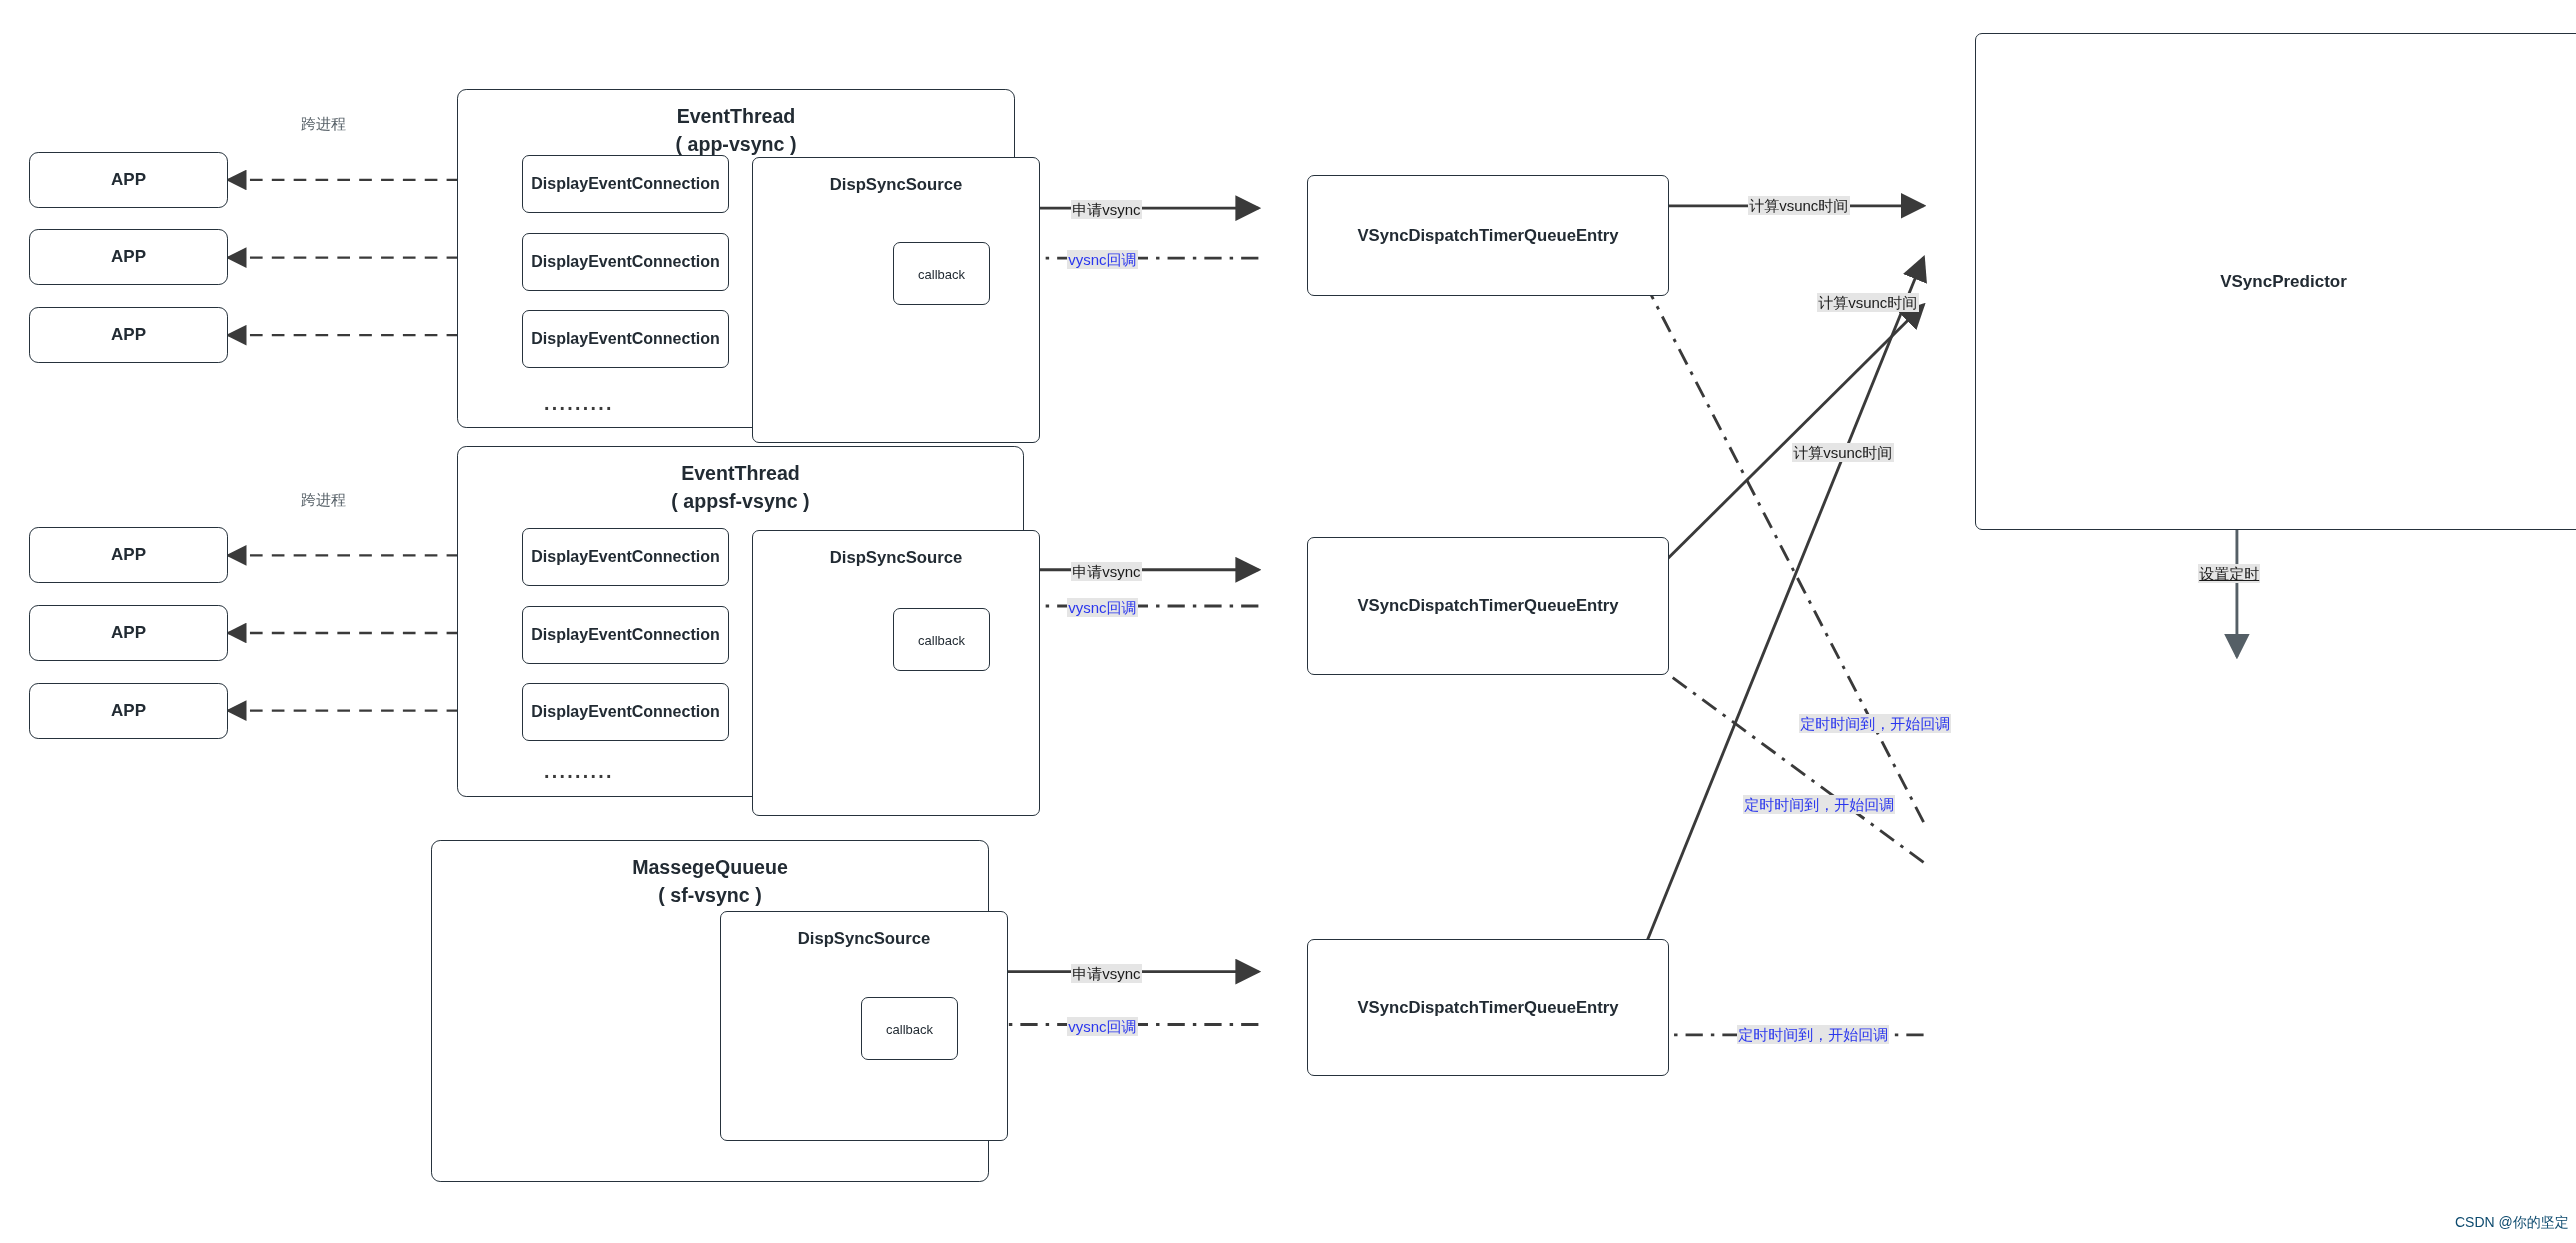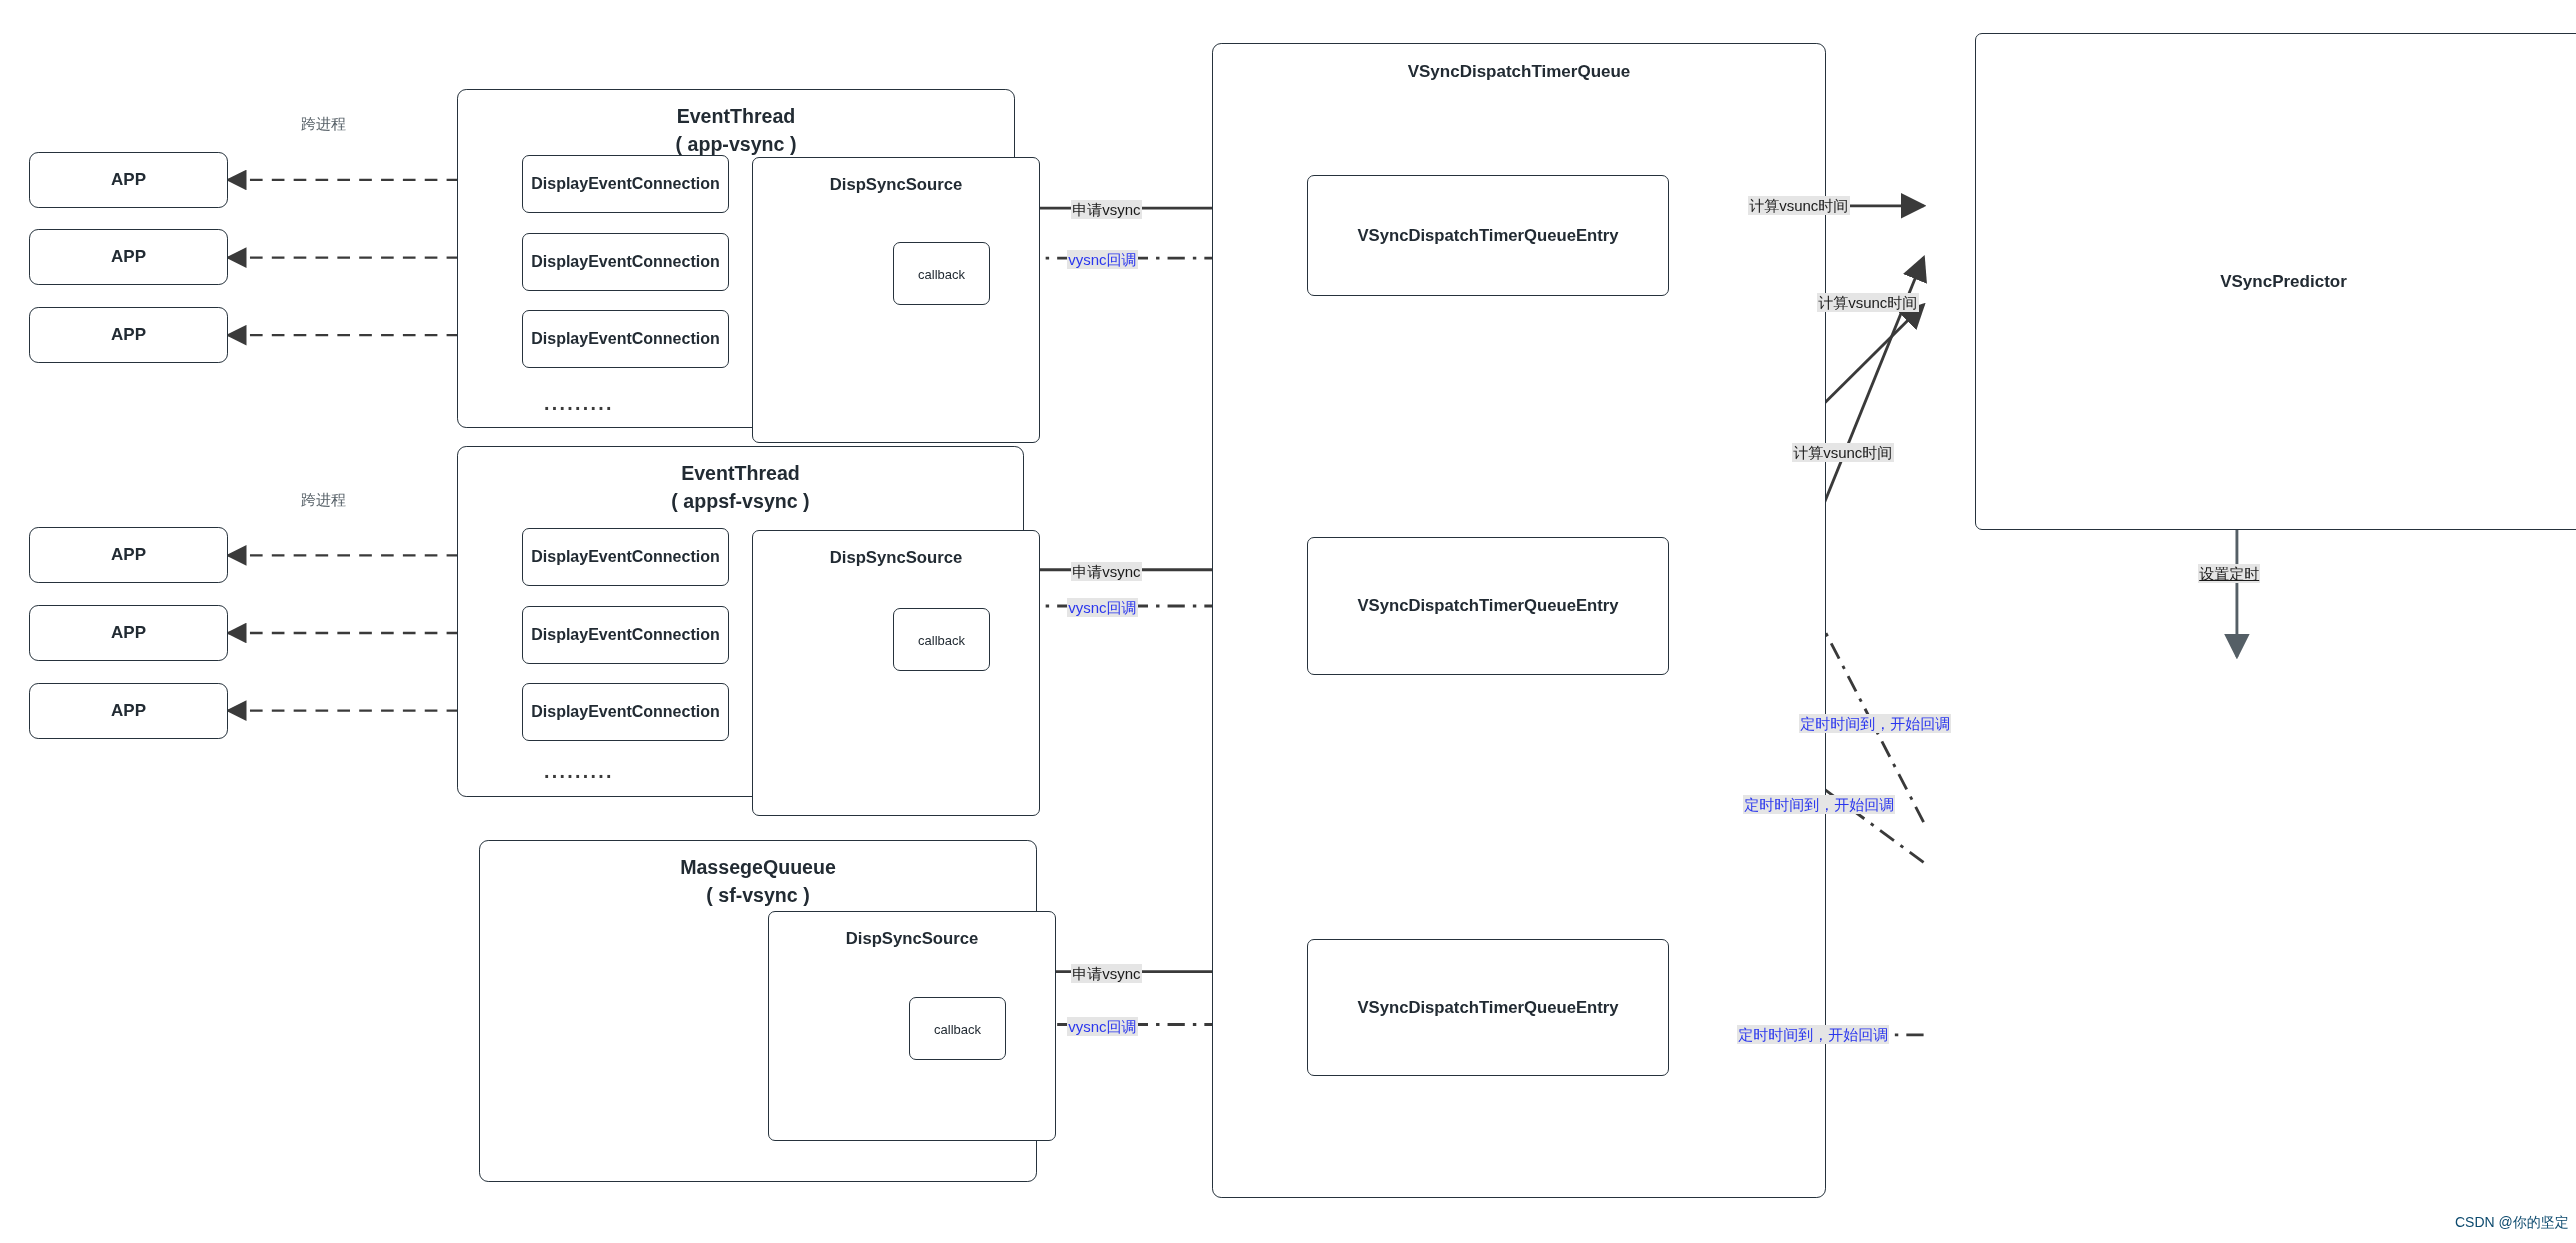--- a/index.html
+++ b/index.html
@@ -160,36 +160,33 @@
     <div class="dots" style="left:86px;top:315px;">.........</div>
 
     <div class="box round-sm" style="left:250px;top:83px;width:288px;height:286px;">
       <div class="ttl dss-ttl" style="top:17px;">DispSyncSource</div>
       <div class="box round-sm" style="left:96px;top:77px;width:97px;height:63px;">
         <div class="ctr cb-lbl">callback</div>
       </div>
     </div>
   </div>
 
-  <div class="box round" style="left:479px;top:840px;width:558px;height:342px;padding-left:28px;">
+  <div class="box round" style="left:431px;top:840px;width:558px;height:342px;padding-left:28px;">
     <div class="ttl sect-ttl" style="top:12.7px;">
       <span>MassegeQuueue</span><br>
       <span>( sf-vsync )</span>
     </div>
     <div class="box round-sm" style="left:244px;top:70px;width:288px;height:230px;">
       <div class="ttl dss-ttl" style="top:17px;">DispSyncSource</div>
       <div class="box round-sm" style="left:96px;top:85px;width:97px;height:63px;">
         <div class="ctr cb-lbl">callback</div>
       </div>
     </div>
   </div>
 
-  <div class="box round" style="left:1212px;top:43px;width:614px;height:1155px;">
-    <div class="ttl panel-ttl" style="top:18.4px;">VSyncDispatchTimerQueue</div>
-  </div>
 
   <div class="box round-sm" style="left:1263px;top:175px;width:362px;height:121px;">
     <div class="ctr entry-lbl">VSyncDispatchTimerQueueEntry</div>
   </div>
   <div class="box round-sm" style="left:1263px;top:537px;width:362px;height:138px;">
     <div class="ctr entry-lbl">VSyncDispatchTimerQueueEntry</div>
   </div>
   <div class="box round-sm" style="left:1263px;top:939px;width:362px;height:137px;">
     <div class="ctr entry-lbl">VSyncDispatchTimerQueueEntry</div>
   </div>

